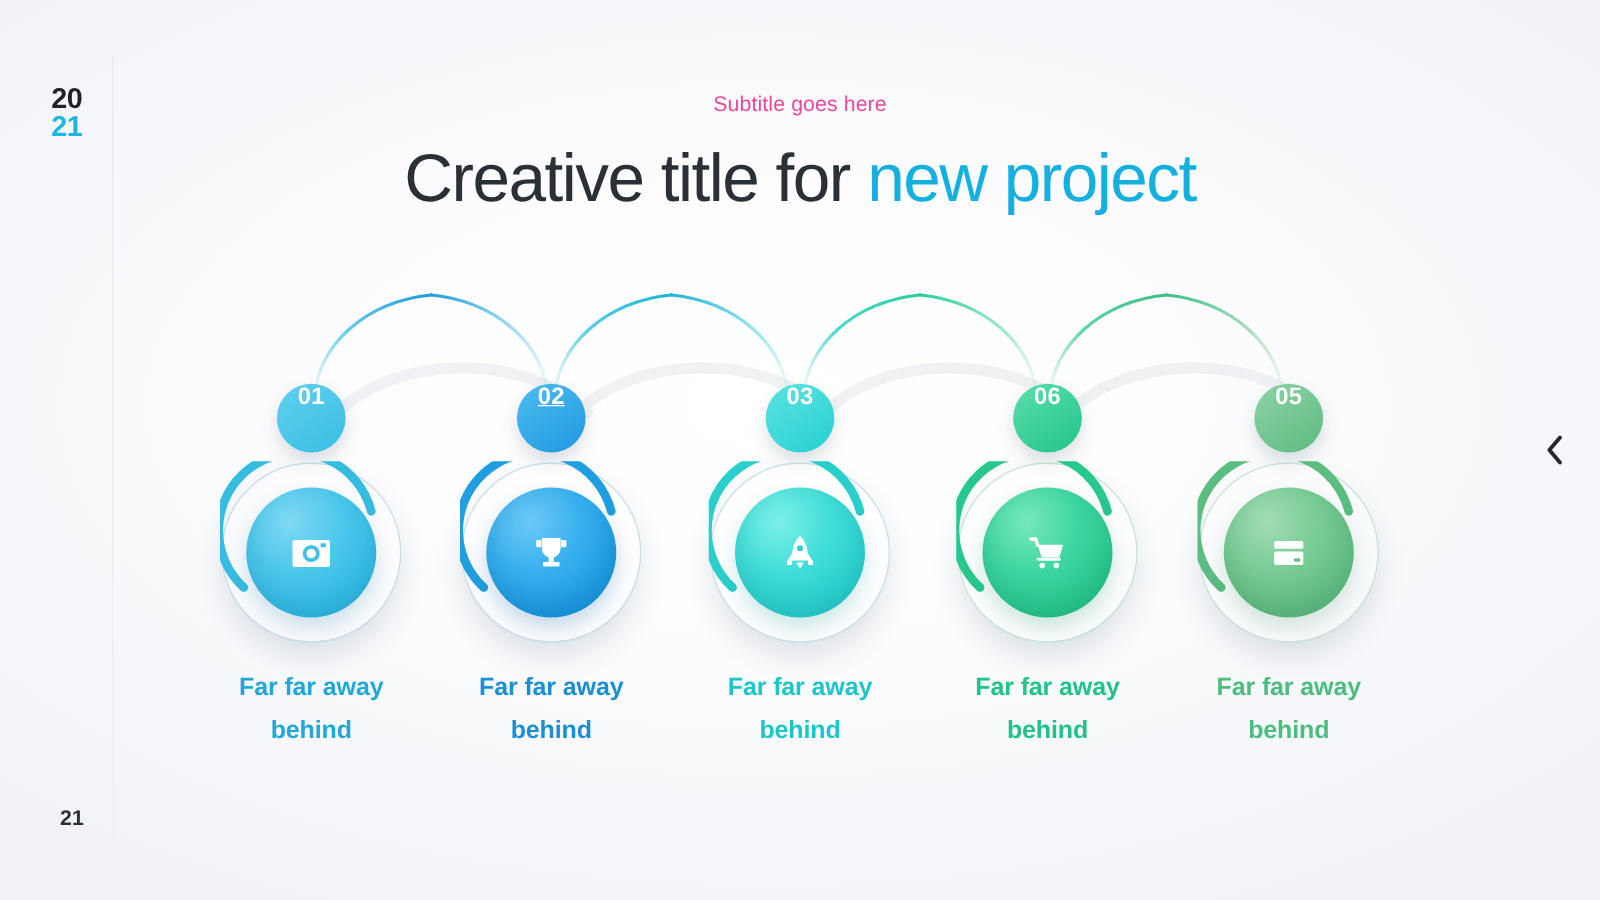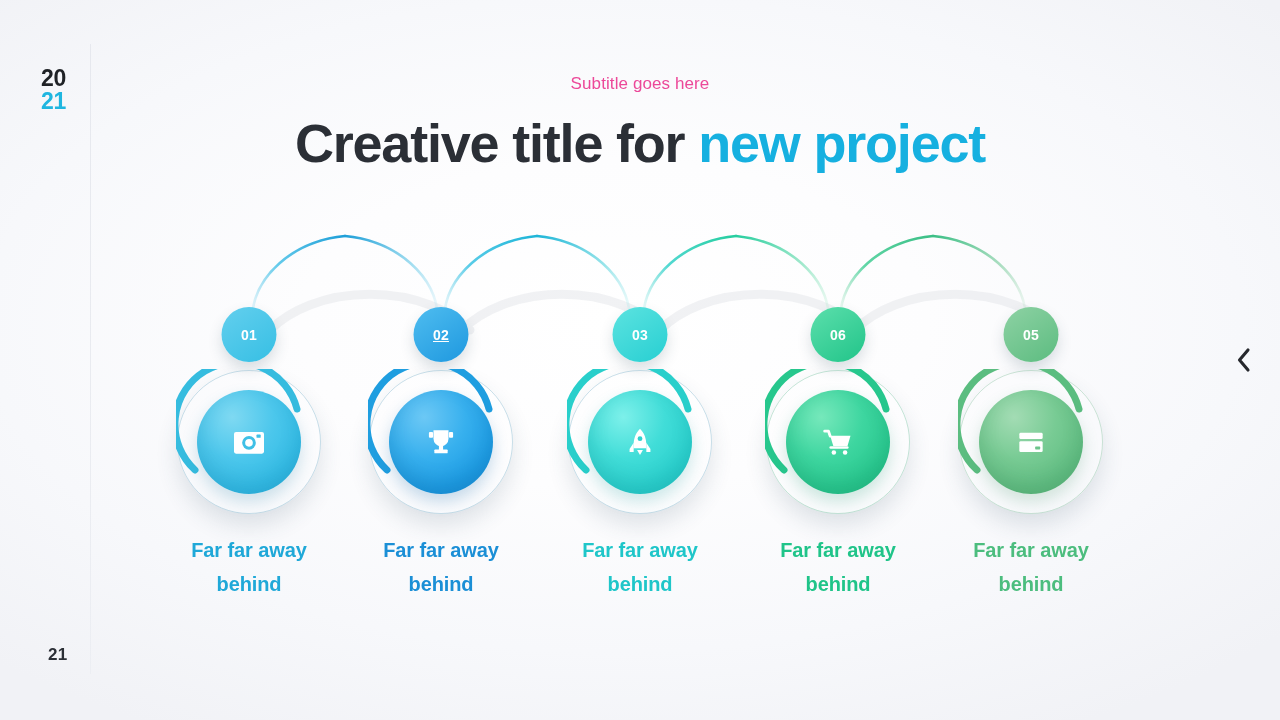--- a/index.html
+++ b/index.html
@@ -60,21 +60,21 @@
     color: #ec4899;
     letter-spacing: 0.1px;
   }
   .title {
     position: absolute;
     top: 112px;
     left: 0;
     width: 1280px;
     text-align: center;
     font-size: 54px;
-    font-weight: bold;
+    font-weight: normal;
     letter-spacing: -1.2px;
     white-space: nowrap;
   }
   .title-dark { color: #2b2f36; }
   .title-accent { color: #16b0e0; }
 
   
   .process {
     position: absolute;
     left: 0;
@@ -99,24 +99,24 @@
   
   .badge {
     position: absolute;
     left: 50%;
     top: 0;
     transform: translateX(-50%);
     width: 55px;
     height: 55px;
     border-radius: 50%;
     display: flex;
-    align-items: center;
+    align-items: flex-start;
     justify-content: center;
     color: #ffffff;
-    font-size: 14px;
+    font-size: 19px;
     font-weight: bold;
     letter-spacing: 0.2px;
     box-shadow: 0 7px 14px rgba(40,70,90,0.17);
   }
 
   
   .orb-wrap {
     position: absolute;
     left: 50%;
     top: 62px;

